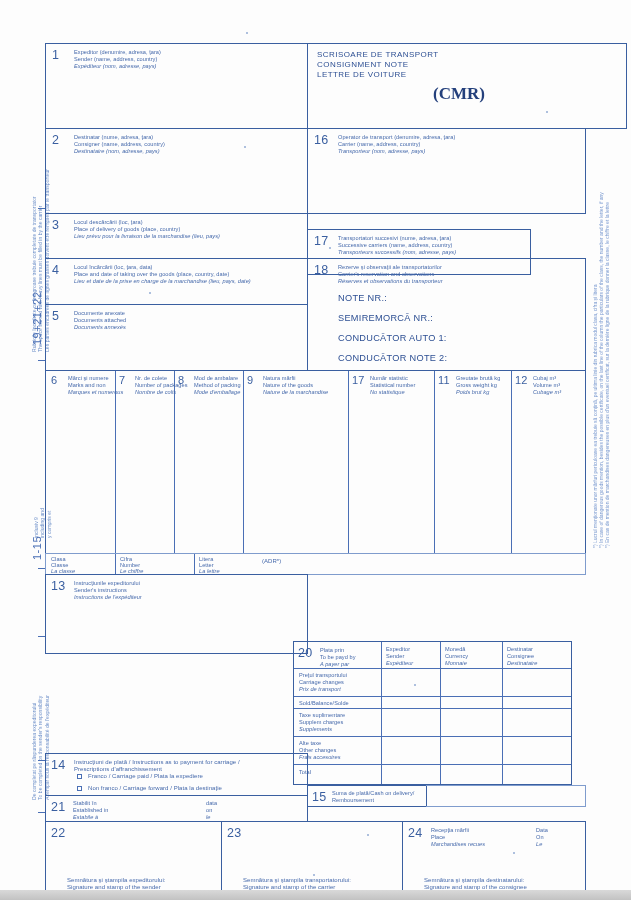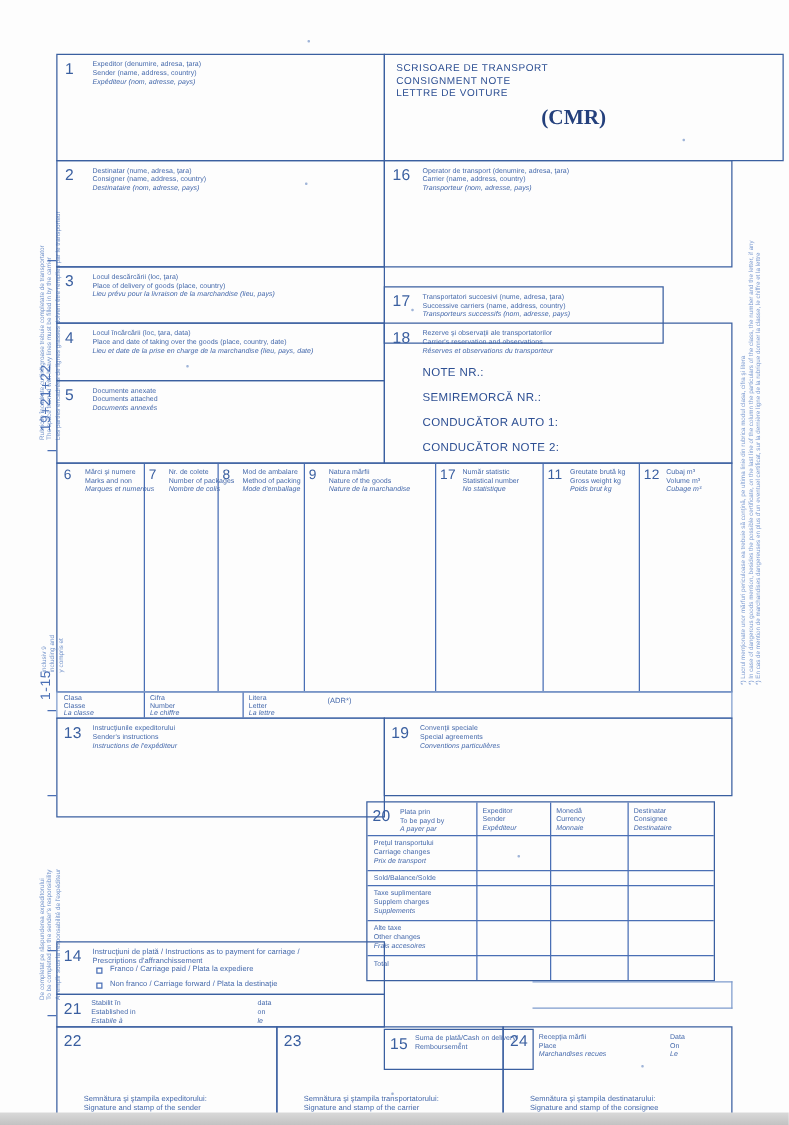--- a/index.html
+++ b/index.html
@@ -200,26 +200,20 @@
       <div class="lbl m" style="left:216px;top:4px;">(ADR*)</div>
     </div>
 
     <div class="bx heavy" style="left:0;top:531px;width:263px;height:80px;">
       <div class="num big" style="left:5px;top:4px;">13</div>
       <div class="lbl" style="left:28px;top:5px;">Instrucţiunile expeditorului</div>
       <div class="lbl" style="left:28px;top:12px;">Sender's instructions</div>
       <div class="lbl it" style="left:28px;top:19px;">Instructions de l'expéditeur</div>
     </div>
 
-    <div class="bx heavy" style="left:262px;top:531px;width:279px;height:63px;">
-      <div class="num big" style="left:5px;top:4px;">19</div>
-      <div class="lbl" style="left:28px;top:5px;">Convenţii speciale</div>
-      <div class="lbl" style="left:28px;top:12px;">Special agreements</div>
-      <div class="lbl it" style="left:28px;top:19px;">Conventions particulières</div>
-    </div>
 
     <div class="bx heavy" style="left:248px;top:598px;width:279px;height:144px;">
 
       <div class="tick" style="left:87px;top:0;width:1px;height:142px;"></div>
       <div class="tick" style="left:146px;top:0;width:1px;height:142px;"></div>
       <div class="tick" style="left:208px;top:0;width:1px;height:142px;"></div>
 
       <div class="tick" style="left:0;top:26px;width:277px;height:1px;"></div>
       <div class="tick" style="left:0;top:54px;width:277px;height:1px;"></div>
       <div class="tick" style="left:0;top:66px;width:277px;height:1px;"></div>
@@ -274,21 +268,21 @@
     <div class="bx heavy" style="left:0;top:752px;width:263px;height:27px;">
       <div class="num big" style="left:5px;top:4px;">21</div>
       <div class="lbl" style="left:27px;top:4px;">Stabilit în</div>
       <div class="lbl" style="left:27px;top:11px;">Established in</div>
       <div class="lbl it" style="left:27px;top:18px;">Estabile à</div>
       <div class="lbl" style="left:160px;top:4px;">data</div>
       <div class="lbl" style="left:160px;top:11px;">on</div>
       <div class="lbl it" style="left:160px;top:18px;">le</div>
     </div>
 
-    <div class="bx heavy" style="left:262px;top:780px;width:120px;height:33px;">
+    <div class="bx heavy" style="left:262px;top:742px;width:120px;height:22px;">
       <div class="num big" style="left:4px;top:4px;">15</div>
       <div class="lbl" style="left:24px;top:4px;">Suma de plată/Cash on delivery/</div>
       <div class="lbl" style="left:24px;top:11px;">Remboursement</div>
     </div>
     <div class="bx thin" style="left:381px;top:742px;width:160px;height:22px;border-left:none;"></div>
 
     <div class="bx heavy" style="left:0;top:778px;width:177px;height:78px;">
       <div class="num big" style="left:5px;top:4px;">22</div>
       <div class="lbl m" style="left:21px;top:55px;">Semnătura şi ştampila expeditorului:</div>
       <div class="lbl m" style="left:21px;top:62px;">Signature and stamp of the sender</div>

